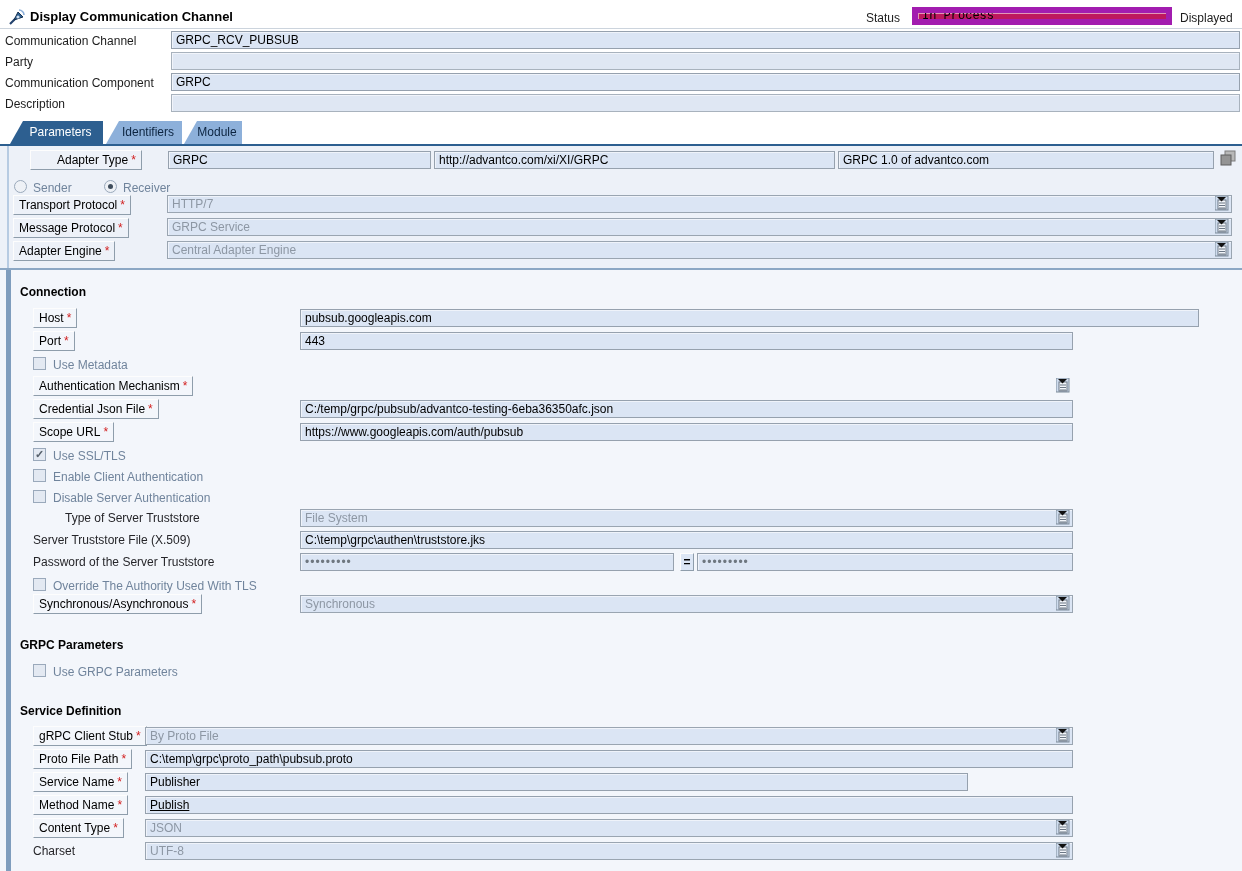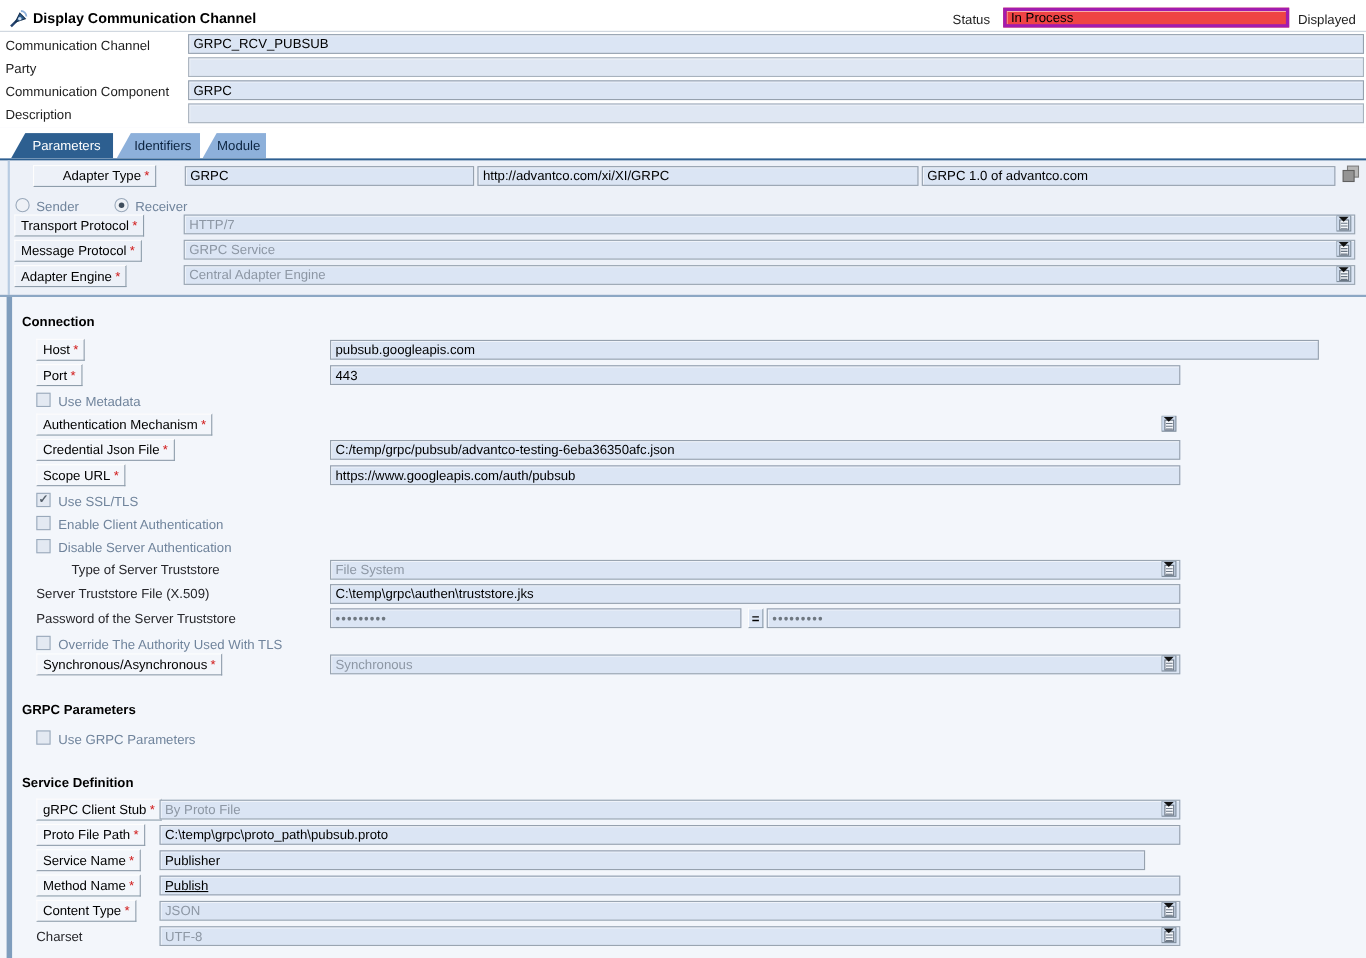--- a/index.html
+++ b/index.html
@@ -24,21 +24,21 @@
     border:1px solid #96a1ae; color:#000; font-size:12px;
     padding:0 4px; line-height:16px; font-family:"Liberation Sans", sans-serif;
     box-shadow:inset 1px 1px 0 rgba(255,255,255,.55);
     white-space:nowrap; overflow:hidden;
   }
   input.fld { outline:none; }
   .fld.empty { background:#dfe7f3; border-color:#a8b2bd; }
   .fld.disabled { color:#8d97a4; border-color:#9aa5b1; }
   .fld.dd { padding-right:20px; }
   .fld.pwd { color:#6e7780; letter-spacing:1px; }
-  .status-fld { background:#ef4444; border:3px solid #a21caf; }
+  .status-fld { background:#be185d; border:6px solid #a21caf;font-family:Liberation Mono, monospace; }
 
   
   #tabstrip { position:absolute; top:116px; left:0; width:1242px; height:28px; background:#ffffff; }
   .tab {
     position:absolute; top:5px; height:23px; line-height:22px; text-align:center;
     font-size:12px; clip-path:polygon(13px 0, 100% 0, 100% 100%, 0 100%);
     padding-left:8px; cursor:default; white-space:nowrap;
   }
   .tab.active   { background:#2d5f90; color:#ffffff; }
   .tab.inactive { background:#8db0da; color:#0c2440; }
@@ -274,21 +274,21 @@
         <line x1="4" y1="7" x2="10" y2="7" stroke="#6a7684"></line>
         <line x1="4" y1="9.5" x2="10" y2="9.5" stroke="#6a7684"></line>
         <line x1="4" y1="12" x2="10" y2="12" stroke="#6a7684"></line>
       </svg>
   </span>
 
   <span class="lblbtn" style="left:33px; top:749px;"><span>Proto File Path</span><span class="req">*</span></span>
   <input class="fld" style="left: 145px; top: 750px; width: 928px;" readonly="" value="C:\temp\grpc\proto_path\pubsub.proto">
 
   <span class="lblbtn" style="left:33px; top:772px;"><span>Service Name</span><span class="req">*</span></span>
-  <input class="fld" style="left: 145px; top: 773px; width: 896px;" readonly="" value="Publisher">
+  <input class="fld" style="left: 145px; top: 773px; width: 823px;" readonly="" value="Publisher">
 
   <span class="lblbtn" style="left:33px; top:795px;"><span>Method Name</span><span class="req">*</span></span>
   <input class="fld" style="left: 145px; top: 796px; width: 928px; text-decoration: underline;" readonly="" value="Publish">
 
   <span class="lblbtn" style="left:33px; top:818px;"><span>Content Type</span><span class="req">*</span></span>
   <div class="fld dd disabled" style="left:145px; top:819px; width:928px;">JSON</div>
   <span class="ddicon" style="left:1056px; top:820px;">
     <svg width="14" height="15" viewBox="0 0 14 15">
         <rect x="0" y="0" width="13" height="14" fill="#cfdcee" stroke="#7c8b99"></rect>
         <rect x="3" y="4" width="8" height="9" fill="#f2f5f9" stroke="#6a7684"></rect>

